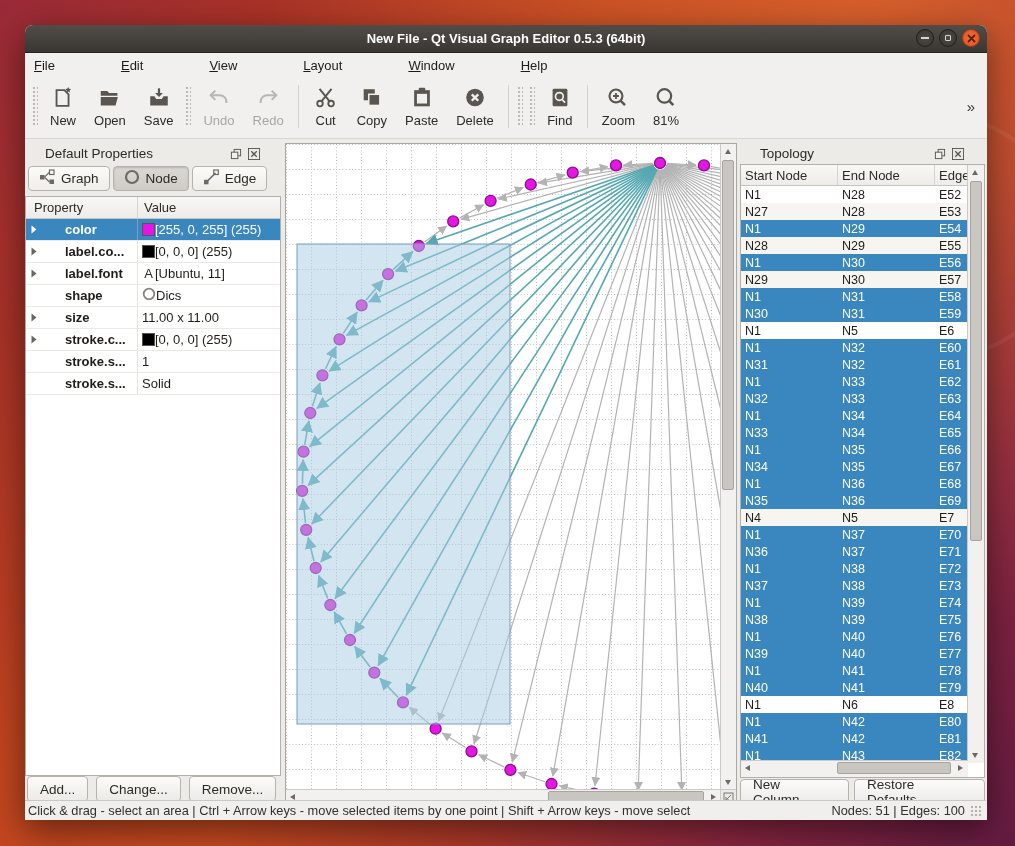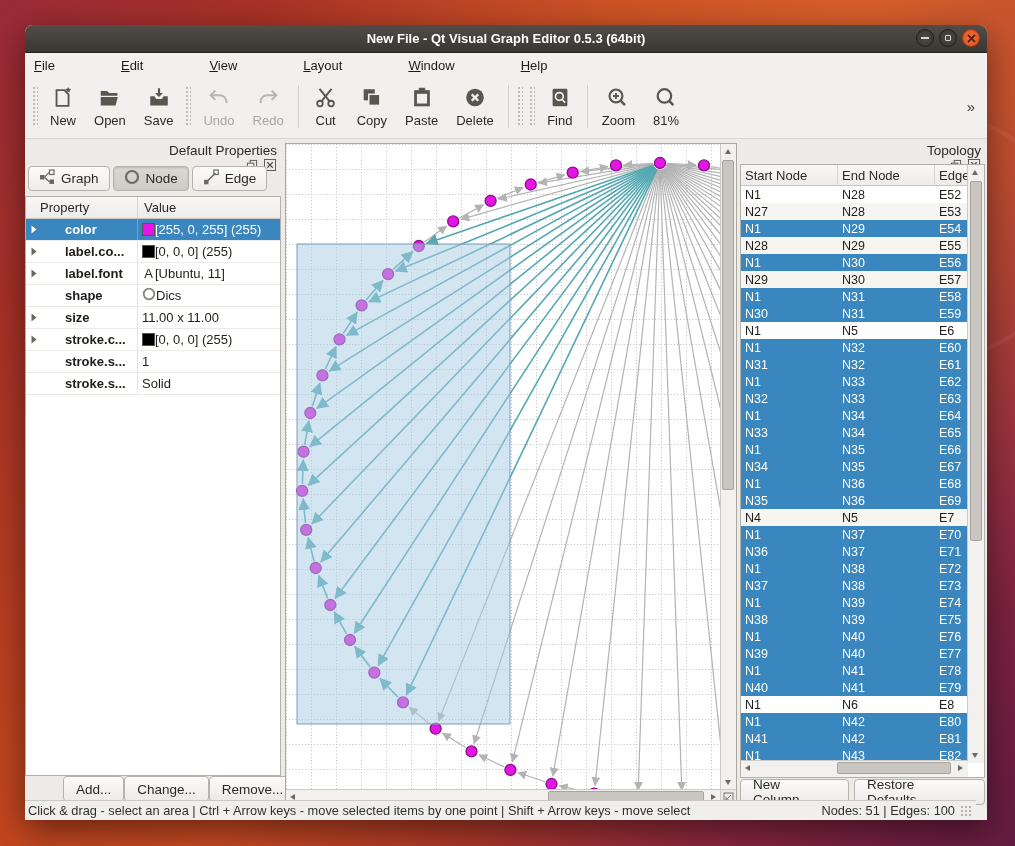--- a/index.html
+++ b/index.html
@@ -36,42 +36,42 @@
     padding:3px 8px;border:1px solid rgba(0,0,0,0);border-radius:4px;}
   .tbtn .ticon{width:26px;height:26px;display:flex;align-items:center;justify-content:center;}
   .tbtn .ticon svg{width:24px;height:24px;}
   .tbtn .tlabel{font-size:13px;color:#2d2a26;white-space:nowrap;}
   .tbtn.disabled .tlabel{color:#aaa59f;}
   .tbtn.checked{background:linear-gradient(#e9e6e2,#dedad5);border-color:#b3aea8;box-shadow:inset 0 1px 2px rgba(0,0,0,.12);}
   .chev{font-size:15px;color:#3a3733;padding:0 6px;align-self:center;}
   
   .content{position:relative;height:667px;background:#edebe8;}
   .dock{position:absolute;top:4px;}
-  .docktitle{height:21px;display:flex;align-items:flex-end;padding:0 4px;font-size:13.5px;color:#2d2a26;flex-direction:column;}
+  .docktitle{height:21px;display:flex;align-items:center;padding:0 20px;font-size:13.5px;color:#2d2a26;}
   .dockbtns{margin-left:auto;display:flex;gap:4px;}
   .dbtn{width:14px;height:14px;display:flex;align-items:center;justify-content:center;}
   
   .ldock{left:0;width:256px;height:660px;}
   .tabsrow{display:flex;gap:3px;padding:2px 0 0 3px;height:27px;}
   .tab{display:inline-flex;align-items:center;gap:6px;height:25px;padding:0 10px;border:1px solid #b7b2ac;
     border-radius:4px;background:linear-gradient(#fcfbfa,#efedea);font-size:13.5px;color:#2d2a26;box-sizing:border-box;}
   .tab.active{background:linear-gradient(#dbd8d4,#cfccc7);box-shadow:inset 0 1px 2px rgba(0,0,0,.15);}
   .ptable{position:absolute;left:0;top:53px;width:256px;height:580px;background:#fff;border:1px solid #b3afa9;box-sizing:border-box;overflow:hidden;}
   .phead{display:flex;height:21px;background:linear-gradient(#f9f8f6,#eeece9);border-bottom:1px solid #c9c5c0;font-size:13px;color:#2d2a26;align-items:center;}
-  .phead .h1{width:112px;padding-left:14px;border-right:1px solid #d8d4cf;box-sizing:border-box;height:100%;display:flex;align-items:center;}
+  .phead .h1{width:112px;padding-left:8px;border-right:1px solid #d8d4cf;box-sizing:border-box;height:100%;display:flex;align-items:center;}
   .phead .h2{flex:1;padding-left:6px;}
   .prow{display:flex;height:21px;border-bottom:1px solid #edeae6;font-size:13px;align-items:stretch;}
   .prow .pname{width:112px;font-weight:bold;display:flex;align-items:center;border-right:1px solid #e6e3df;box-sizing:border-box;color:#1f1d1a;gap:24px;}
   .prow .parr{width:15px;display:flex;align-items:center;justify-content:center;}
   .prow .pval{flex:1;display:flex;align-items:center;padding-left:4px;color:#1f1d1a;}
   .prow.sel{background:var(--sel);}
   .prow.sel .pname,.prow.sel .pval{color:#fff;border-right-color:rgba(255,255,255,.25);}
   .swatch{width:13px;height:13px;border:1px solid #555;box-sizing:border-box;}
   .letterA{font-size:13px;color:#2d2a26;width:13px;text-align:center;}
-  .ldock-buttons{position:absolute;left:2px;bottom:1px;display:flex;margin-left:36px;}
+  .ldock-buttons{position:absolute;left:2px;bottom:1px;display:flex;gap:8px;}
   .btn{height:24px;padding:0 12px;border:1px solid #b7b2ac;border-radius:4px;
     background:linear-gradient(#fcfbfa,#eceae7);font-size:13.5px;color:#2d2a26;display:inline-flex;align-items:center;}
   
   .canvas{position:absolute;left:260px;top:4px;width:452px;height:663px;background:#fff;border:1px solid #aba7a1;box-sizing:border-box;}
   .cviewport{position:absolute;left:0;top:0;width:435px;height:646px;overflow:hidden;}
   .sbarv{position:absolute;background:#f2f1ef;}
   .cvbar{right:0;top:0;width:15px;height:646px;border-left:1px solid #cdc9c4;}
   .chbar{left:0;bottom:0;height:15px;width:435px;border-top:1px solid #cdc9c4;background:#f2f1ef;position:absolute;}
   .ccorner{position:absolute;right:0;bottom:0;width:15px;height:15px;border-left:1px solid #cdc9c4;border-top:1px solid #cdc9c4;background:#eceae7;display:flex;align-items:center;justify-content:center;}
   .thumb{position:absolute;background:#c9c5c0;border:1px solid #a9a49e;border-radius:2px;box-sizing:border-box;}
@@ -89,21 +89,21 @@
   .trows{height:578px;overflow:hidden;width:227px;}
   .trow{display:flex;height:17px;font-size:12.5px;align-items:center;color:#1f1d1a;}
   .trow span{overflow:hidden;white-space:nowrap;padding-left:4px;box-sizing:border-box;}
   .trow .c1{width:97px;}.trow .c2{width:97px;}.trow .c3{width:33px;}
   .trow.alt{background:#f6f5f2;}
   .trow.sel{background:var(--sel);color:#fff;}
   .tvbar{right:0;top:0;width:16px;height:598px;border-left:1px solid #cdc9c4;}
   .thbar{position:absolute;left:0;bottom:0;width:227px;height:16px;border-top:1px solid #cdc9c4;background:#f2f1ef;}
   .rdock-buttons{position:absolute;left:0;bottom:1px;display:flex;gap:5px;}
   
-  .statusbar{position:absolute;left:0;right:11px;bottom:0;height:20px;background:#f0efed;border-top:1px solid #cbc7c2;
+  .statusbar{position:absolute;left:0;right:1px;bottom:0;height:20px;background:#f0efed;border-top:1px solid #cbc7c2;
     display:flex;align-items:center;padding:0 4px 0 3px;font-size:12.8px;color:#33302c;box-sizing:border-box;}
   .sleft{flex:1;white-space:nowrap;overflow:hidden;}
   .sright{white-space:nowrap;}
   .sgrip{width:12px;height:12px;margin-left:5px;background-image:radial-gradient(circle,#b5b1ac 1px,rgba(0,0,0,0) 1.3px);background-size:4px 4px;}
 </style>
 </head>
 <body>
 
 <div class="window">
   <div class="titlebar">

